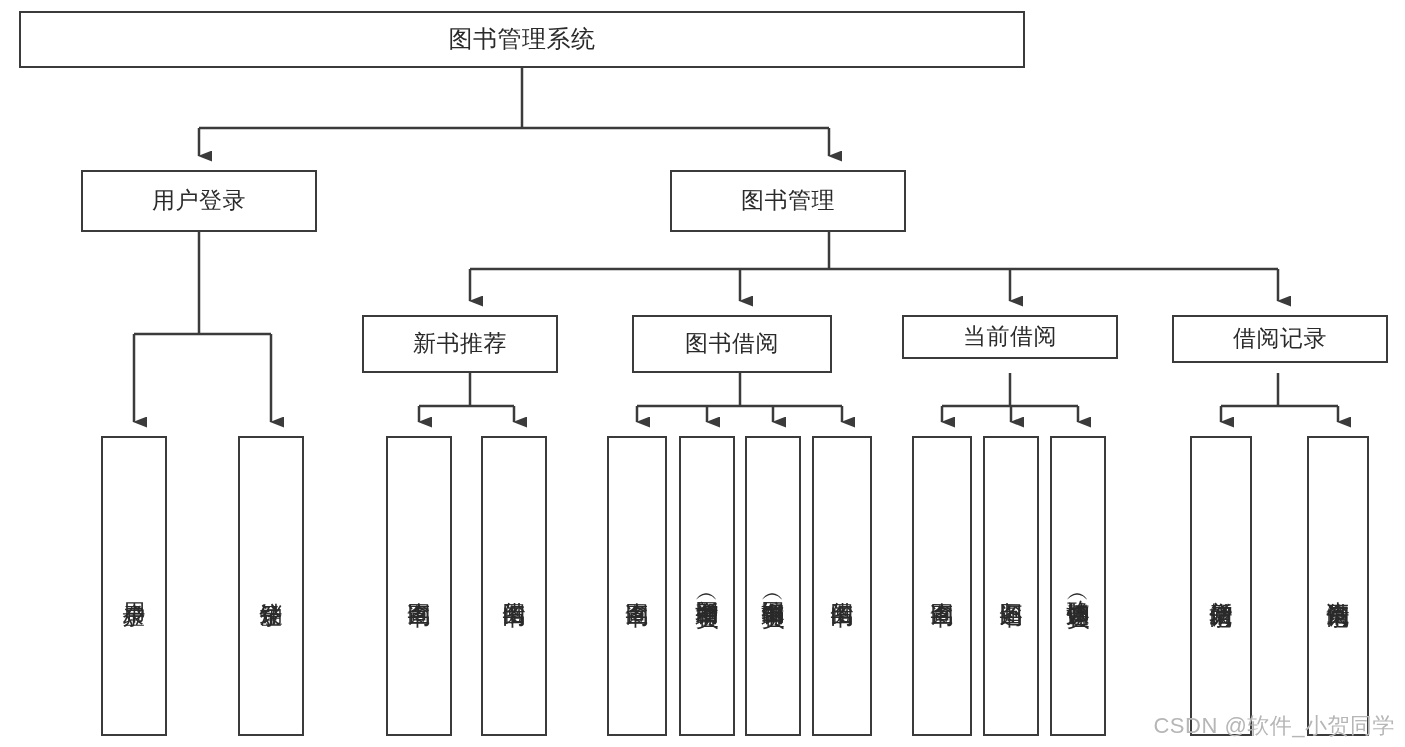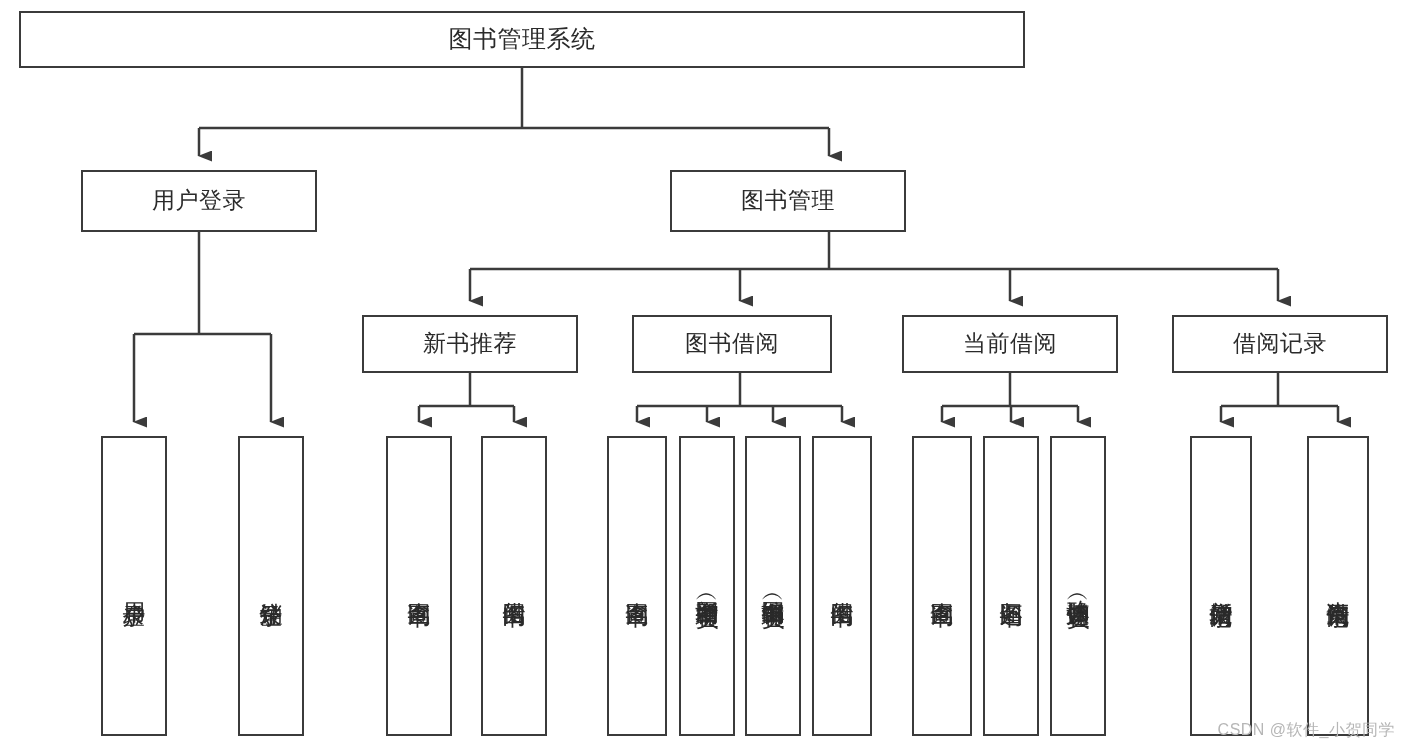--- a/index.html
+++ b/index.html
@@ -59,21 +59,21 @@
   }
   .node-v .vlabel {
     writing-mode: vertical-rl;
     text-orientation: upright;
     display: block;
   }
   .watermark {
     position: absolute;
     right: 10px;
     bottom: 6px;
-    font-size: 16px;
+    font-size: 22px;
     color: #b6b6b6;
     letter-spacing: 0.5px;
     z-index: 3;
     white-space: nowrap;
   }
 </style>
 </head>
 <body>
 
 <div id="canvas">
@@ -125,30 +125,30 @@
     <span>图书管理系统</span>
   </div>
 
   <div class="node node-h" style="left: 81px; top: 170px; width: 236px; height: 62px;">
     <span>用户登录</span>
   </div>
   <div class="node node-h" style="left: 670px; top: 170px; width: 236px; height: 62px;">
     <span>图书管理</span>
   </div>
 
-  <div class="node node-h" style="left: 362px; top: 315px; width: 216px; height: 58px;">
+  <div class="node node-h" style="left: 362px; top: 315px; width: 196px; height: 58px;">
     <span>新书推荐</span>
   </div>
   <div class="node node-h" style="left: 632px; top: 315px; width: 200px; height: 58px;">
     <span>图书借阅</span>
   </div>
-  <div class="node node-h" style="left: 902px; top: 315px; width: 216px; height: 58px;">
+  <div class="node node-h" style="left: 902px; top: 315px; width: 216px; height: 44px;">
     <span>当前借阅</span>
   </div>
-  <div class="node node-h" style="left: 1172px; top: 315px; width: 216px; height: 58px;">
+  <div class="node node-h" style="left: 1172px; top: 315px; width: 216px; height: 48px;">
     <span>借阅记录</span>
   </div>
 
   <div class="node node-v" style="left: 101px; top: 436px; width: 66px; height: 300px;">
     <span class="vlabel">用户登录</span>
   </div>
   <div class="node node-v" style="left: 238px; top: 436px; width: 66px; height: 300px;">
     <span class="vlabel">注销登录</span>
   </div>
   <div class="node node-v" style="left: 386px; top: 436px; width: 66px; height: 300px;">

